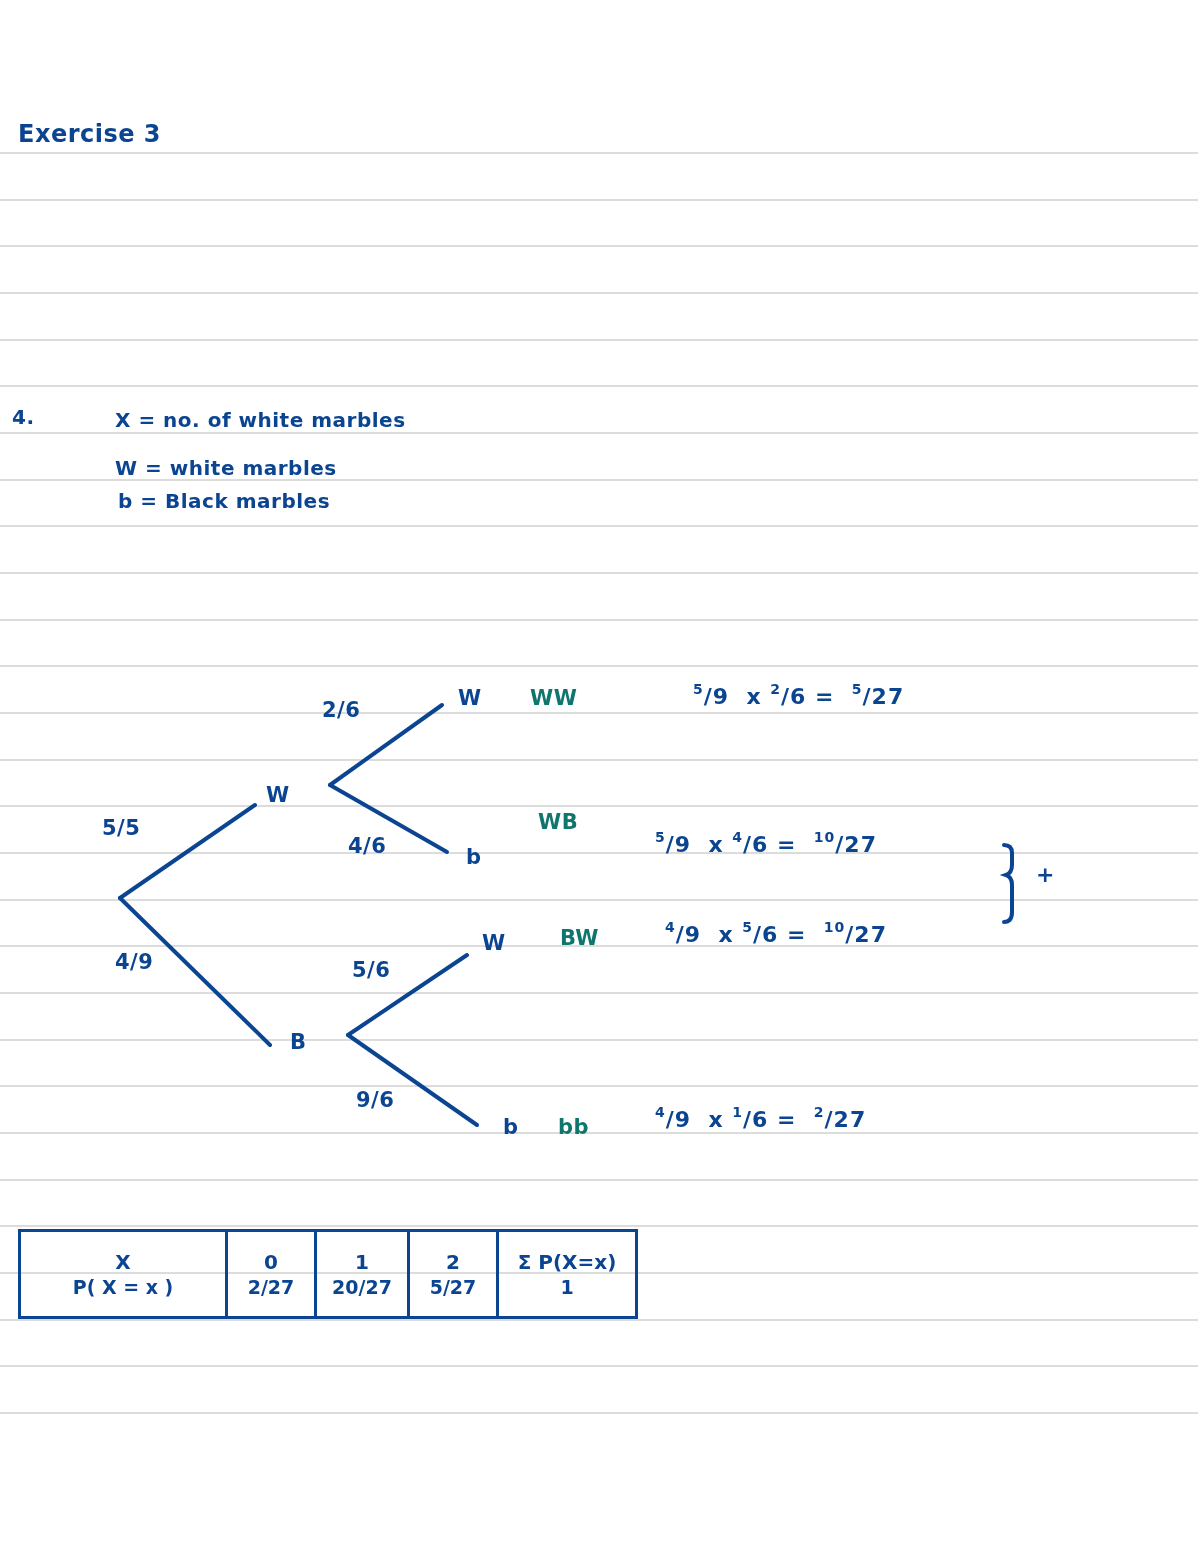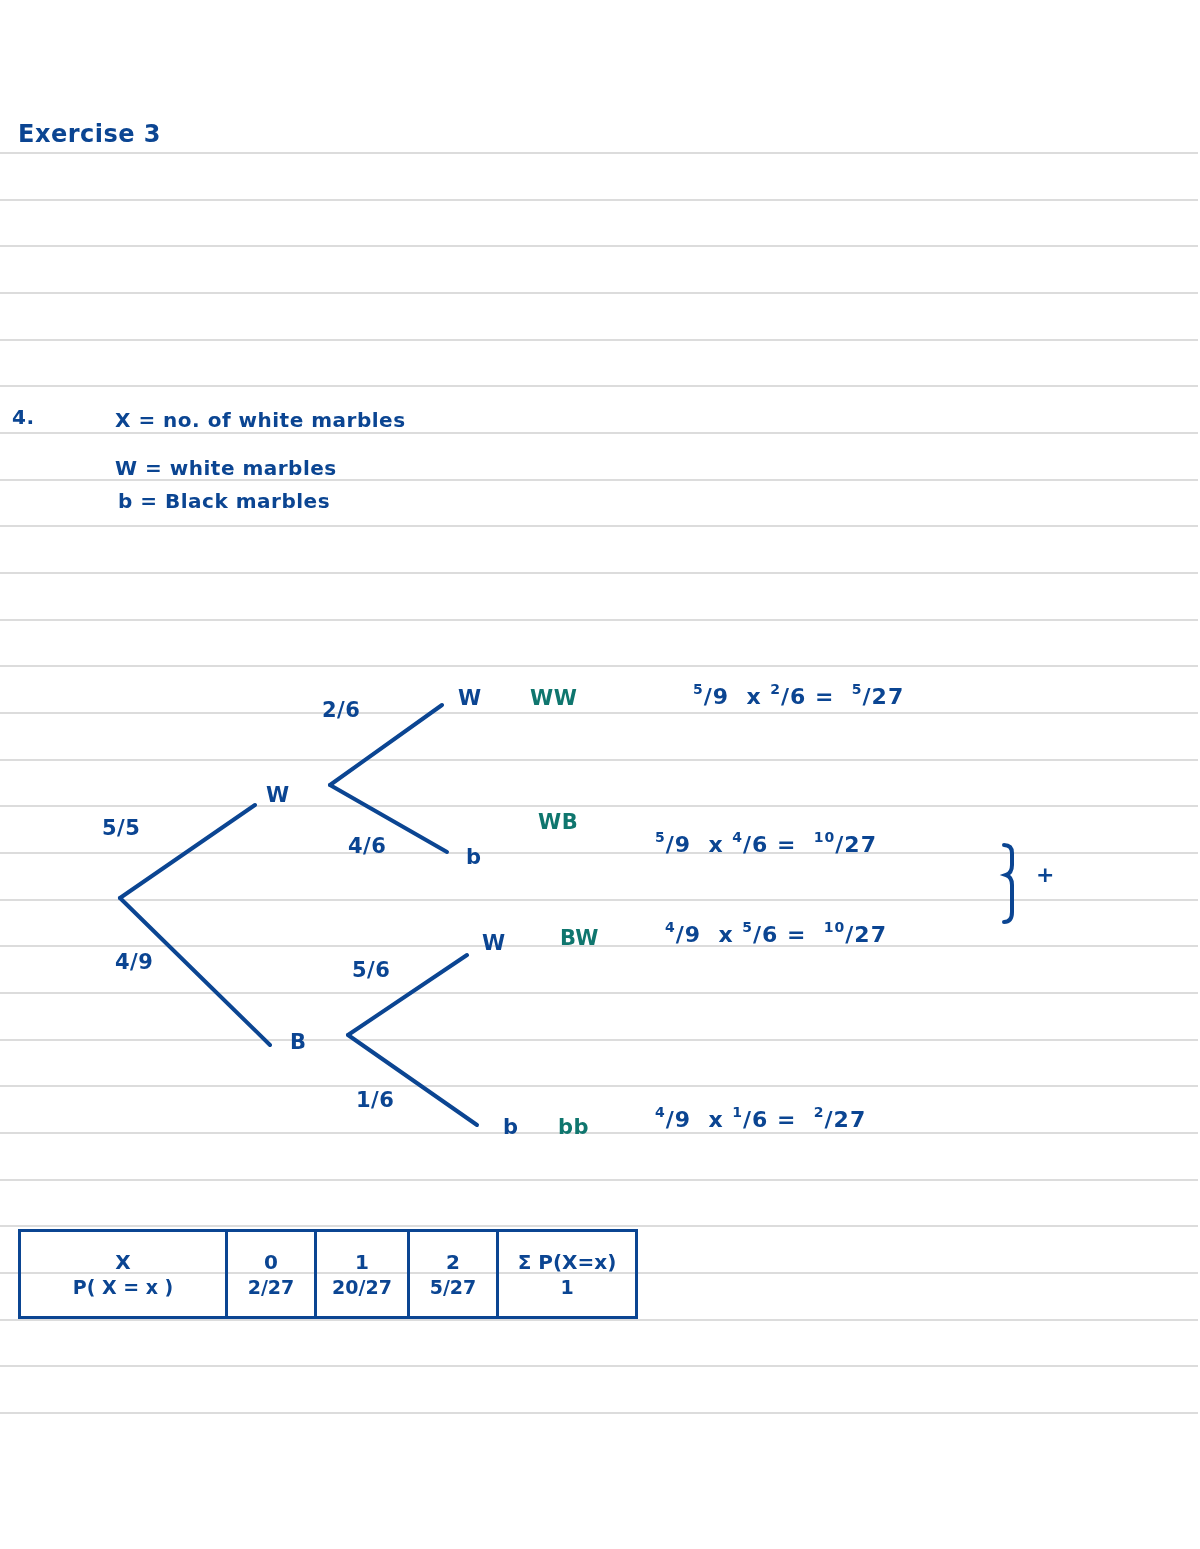--- a/index.html
+++ b/index.html
@@ -151,21 +151,21 @@
   <div class="ink lbl" style="left:458px; top:688px;">W</div>
   <div class="ink lbl" style="left:466px; top:847px;">b</div>
   <div class="ink lbl" style="left:482px; top:933px;">W</div>
   <div class="ink lbl" style="left:503px; top:1117px;">b</div>
 
   <div class="ink lbl" style="left:102px; top:818px;">5/5</div>
   <div class="ink lbl" style="left:115px; top:952px;">4/9</div>
   <div class="ink lbl" style="left:322px; top:700px;">2/6</div>
   <div class="ink lbl" style="left:348px; top:836px;">4/6</div>
   <div class="ink lbl" style="left:352px; top:960px;">5/6</div>
-  <div class="ink lbl" style="left:356px; top:1090px;">1/6</div>
+  <div class="ink lbl" style="left:356px; top:1090px;">9/6</div>
 
   <div class="ink lbl pink" style="left:530px; top:688px;">WW</div>
   <div class="ink lbl pink" style="left:538px; top:812px;">WB</div>
   <div class="ink lbl pink" style="left:560px; top:928px;">BW</div>
   <div class="ink lbl pink" style="left:558px; top:1117px;">bb</div>
 
   <div class="ink calc" style="left:693px; top:682px;">
     <sup class="frac-top">5</sup><span>/9</span>
     &nbsp;<span>x</span>
     <sup class="frac-top">2</sup><span>/6</span>

